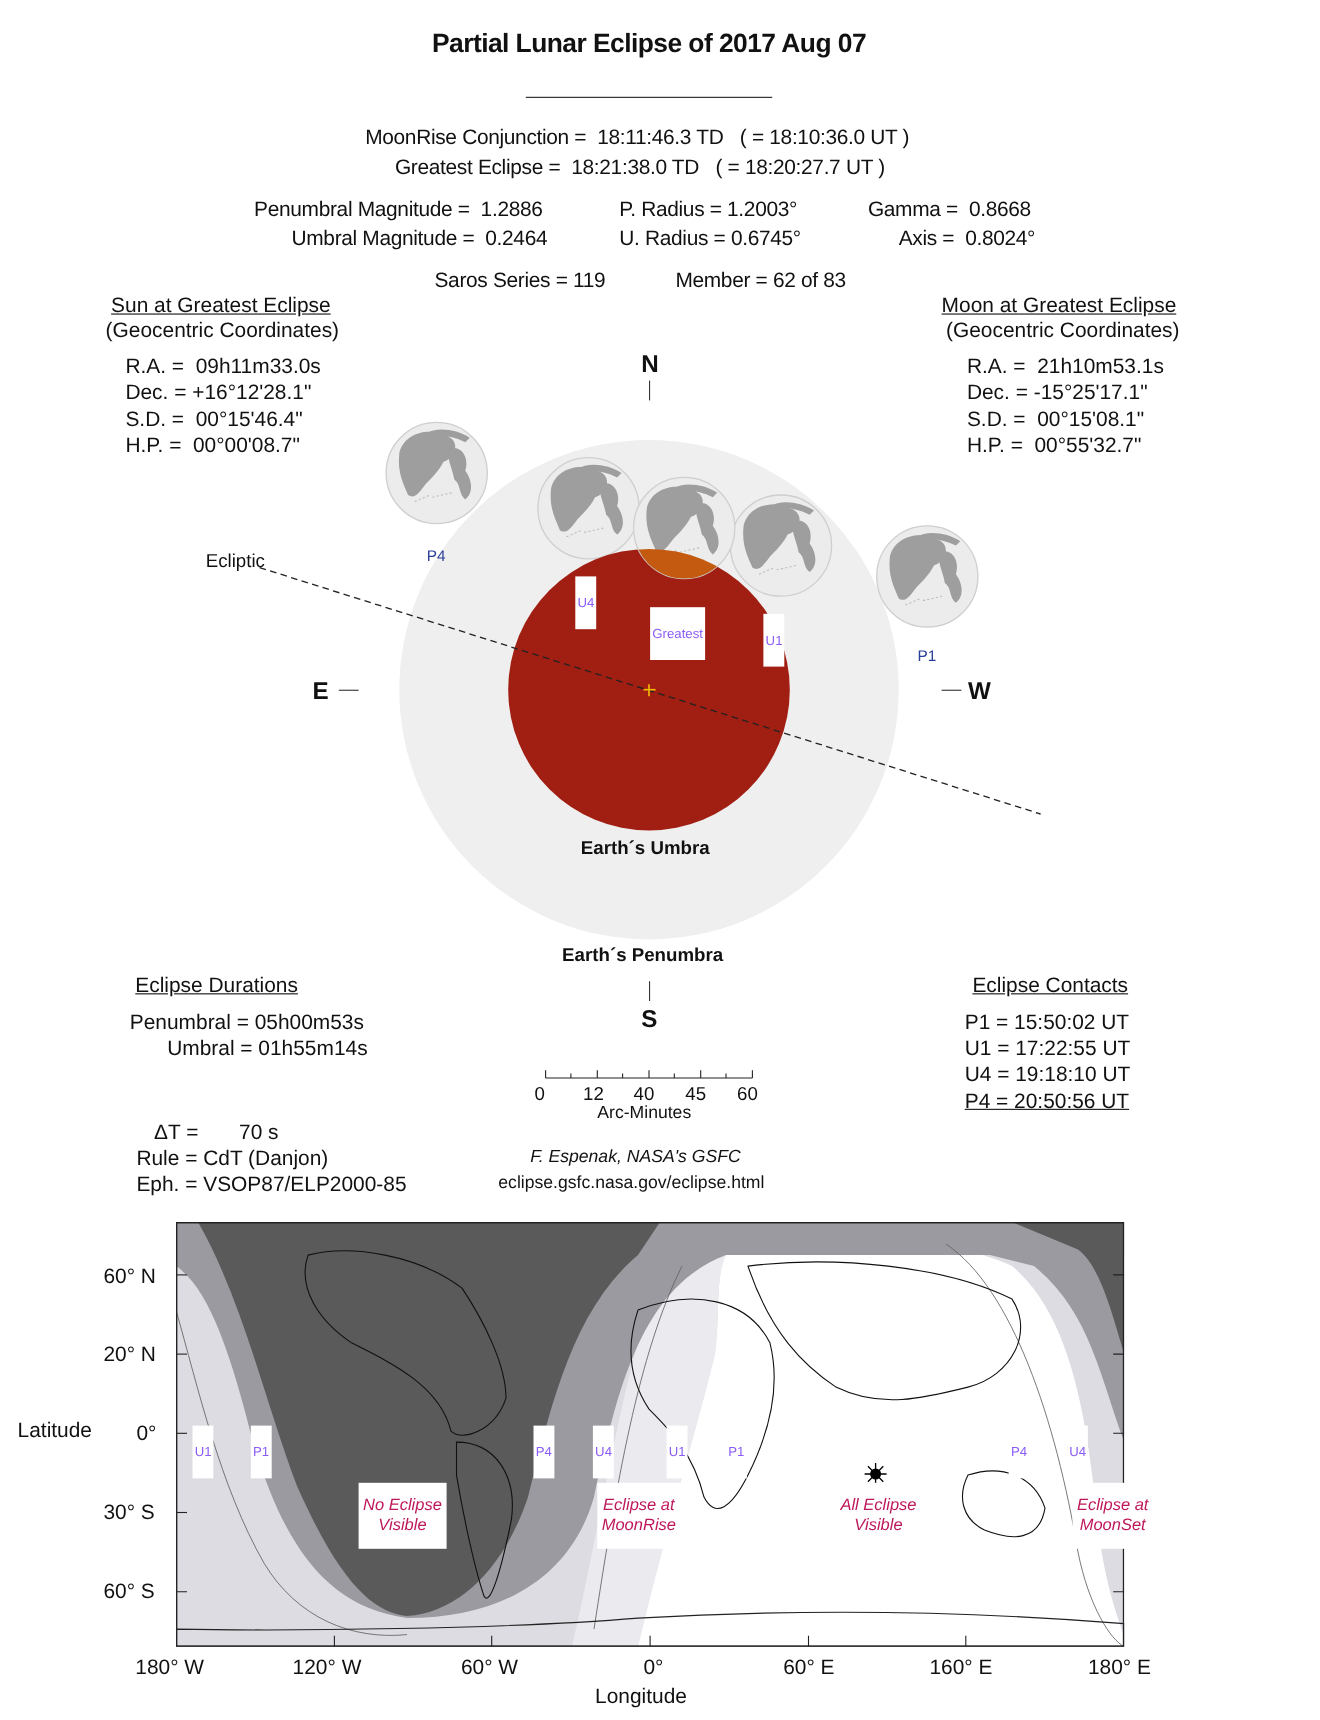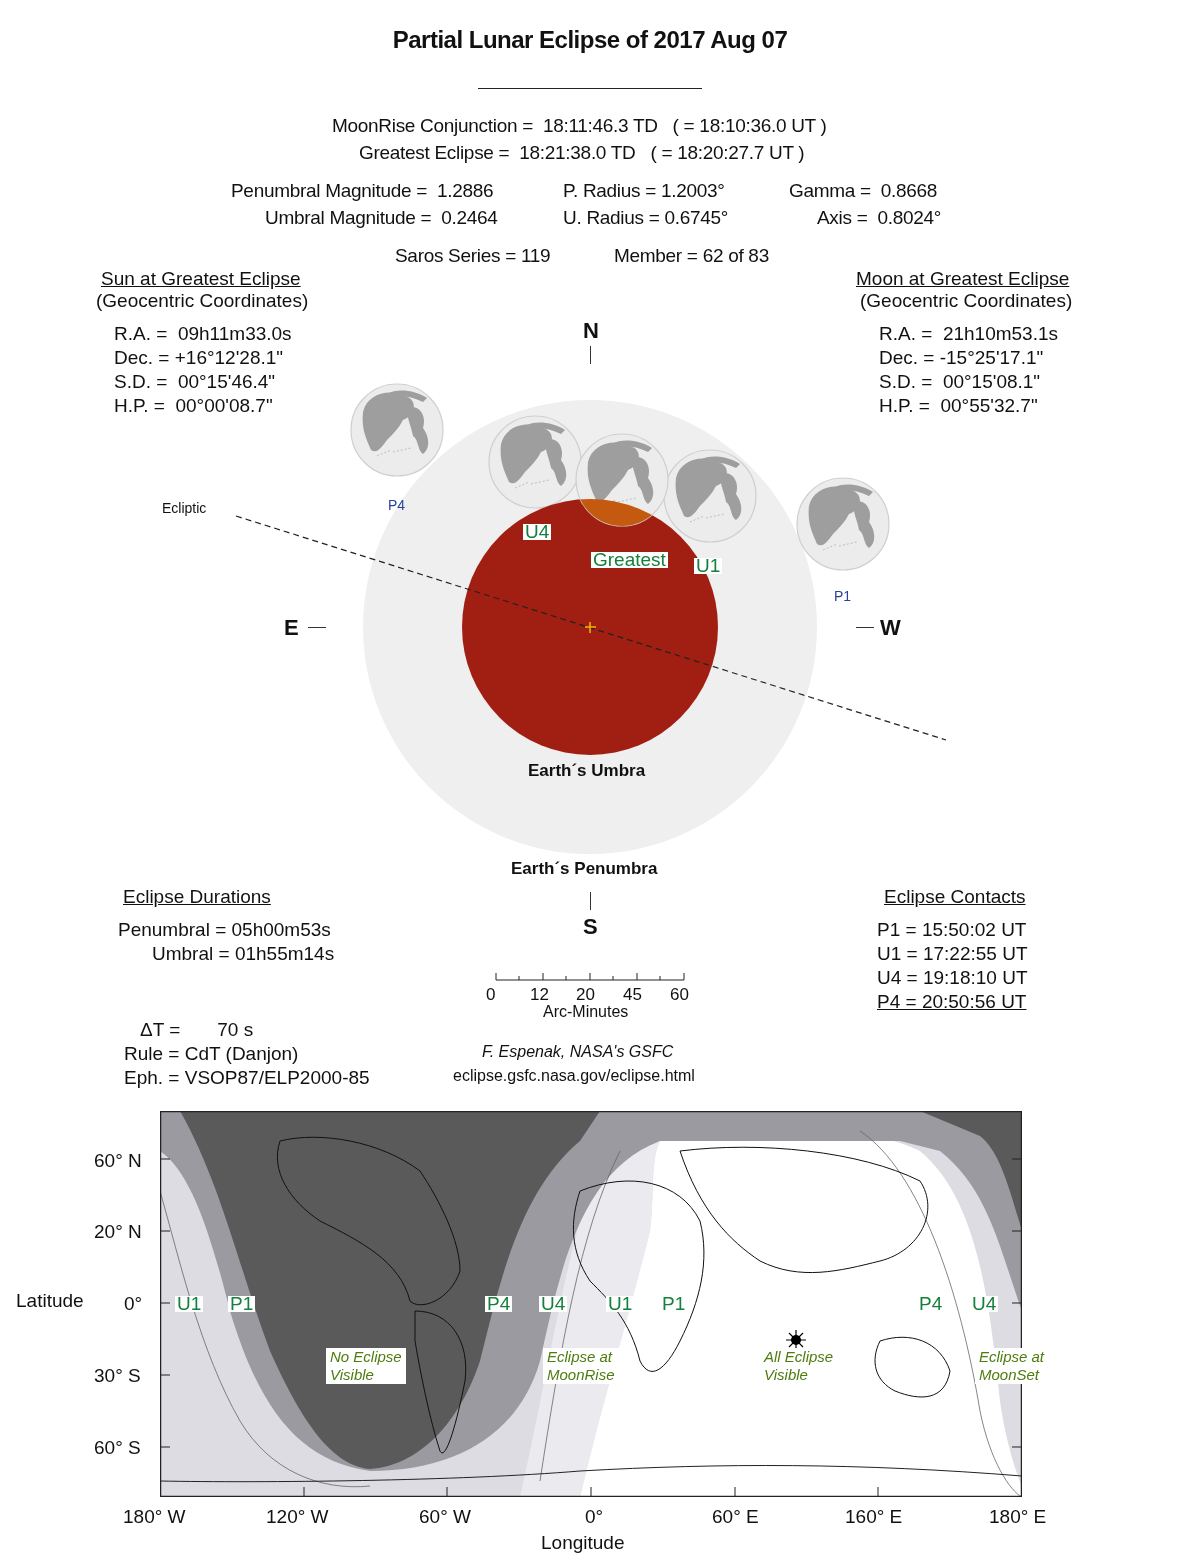--- a/index.html
+++ b/index.html
@@ -13,26 +13,26 @@
     font-size: 24px; font-weight: bold; letter-spacing: -0.5px;
   }
   .title-rule { left: 478px; top: 88px; width: 224px; height: 1px; background: #222; }
   .line { font-size: 19px; white-space: pre; letter-spacing: -0.3px; }
   .ul { text-decoration: underline; }
   .blk { font-size: 19px; line-height: 24px; white-space: pre; }
   .compass { font-size: 22px; font-weight: bold; }
   .tick-v { width: 1px; height: 18px; background: #333; }
   .tick-h { height: 1px; width: 18px; background: #333; }
   .contact-label {
-    font-size: 19px; color: #15803d; background: #fff; padding: 0 2px; line-height: 16px;
+    font-size: 12px; color: #8b5cf6; background: #fff; padding: 16px 2px; line-height: 16px;
   }
   .contact-plain { font-size: 14px; color: #2a3f9a; }
   .region-label {
-    font-size: 15px; font-style: italic; color: #4d7c0f; background: #fff;
-    text-align: left; line-height: 18px; padding: 0 4px;
+    font-size: 15px; font-style: italic; color: #be185d; background: #fff;
+    text-align: center; line-height: 18px; padding: 12px 4px;
   }
   .axis-label { font-size: 19px; }
 </style>
 </head>
 <body>
 
 <div class="abs title">Partial Lunar Eclipse of  2017 Aug 07</div>
 <div class="abs title-rule"></div>
 
 <div class="abs line" style="left:332px; top:115px;">MoonRise Conjunction =  18:11:46.3 TD   ( = 18:10:36.0 UT )</div>
@@ -111,21 +111,21 @@
 
 <div class="abs compass" style="left:583px; top:318px;">N</div>
 <div class="abs tick-v" style="left:590px; top:346px;"></div>
 <div class="abs compass" style="left:284px; top:615px;">E</div>
 <div class="abs tick-h" style="left:308px; top:627px;"></div>
 <div class="abs tick-h" style="left:856px; top:627px;"></div>
 <div class="abs compass" style="left:880px; top:615px;">W</div>
 <div class="abs tick-v" style="left:590px; top:892px;"></div>
 <div class="abs compass" style="left:583px; top:914px;">S</div>
 
-<div class="abs" style="left:162px; top:500px; font-size:14px;">Ecliptic</div>
+<div class="abs" style="left:187px; top:500px; font-size:17px;">Ecliptic</div>
 <div class="abs" style="left:528px; top:761px; font-size:17px; font-weight:bold;">Earth´s Umbra</div>
 <div class="abs" style="left:511px; top:859px; font-size:17px; font-weight:bold;">Earth´s Penumbra</div>
 
 <div class="abs contact-plain" style="left:388px; top:497px;">P4</div>
 <div class="abs contact-label" style="left:523px; top:524px;">U4</div>
 <div class="abs contact-label" style="left:591px; top:552px;">Greatest</div>
 <div class="abs contact-label" style="left:694px; top:558px;">U1</div>
 <div class="abs contact-plain" style="left:834px; top:588px;">P1</div>
 
 <div class="abs blk ul" style="left:123px; top:885px;">Eclipse Durations</div>
@@ -143,21 +143,21 @@
   <line x1="53" y1="3" x2="53" y2="10" stroke="#222"></line>
   <line x1="76" y1="6" x2="76" y2="10" stroke="#222"></line>
   <line x1="100" y1="3" x2="100" y2="10" stroke="#222"></line>
   <line x1="123" y1="6" x2="123" y2="10" stroke="#222"></line>
   <line x1="147" y1="3" x2="147" y2="10" stroke="#222"></line>
   <line x1="170" y1="6" x2="170" y2="10" stroke="#222"></line>
   <line x1="194" y1="3" x2="194" y2="10" stroke="#222"></line>
 </svg>
 <div class="abs" style="left:486px; top:985px; font-size:17px;">0</div>
 <div class="abs" style="left:530px; top:985px; font-size:17px;">12</div>
-<div class="abs" style="left:576px; top:985px; font-size:17px;">20</div>
+<div class="abs" style="left:576px; top:985px; font-size:17px;">40</div>
 <div class="abs" style="left:623px; top:985px; font-size:17px;">45</div>
 <div class="abs" style="left:670px; top:985px; font-size:17px;">60</div>
 <div class="abs" style="left:543px; top:1003px; font-size:16px;">Arc-Minutes</div>
 
 <div class="abs" style="left:482px; top:1043px; font-size:16px; font-style:italic;">F. Espenak, NASA's GSFC</div>
 <div class="abs" style="left:453px; top:1067px; font-size:16px;">eclipse.gsfc.nasa.gov/eclipse.html</div>
 
 <div class="abs blk ul" style="left:884px; top:885px;">Eclipse Contacts</div>
 <div class="abs blk" style="left:877px; top:918px;">P1 = 15:50:02 UT</div>
 <div class="abs blk" style="left:877px; top:942px;">U1 = 17:22:55 UT</div>

